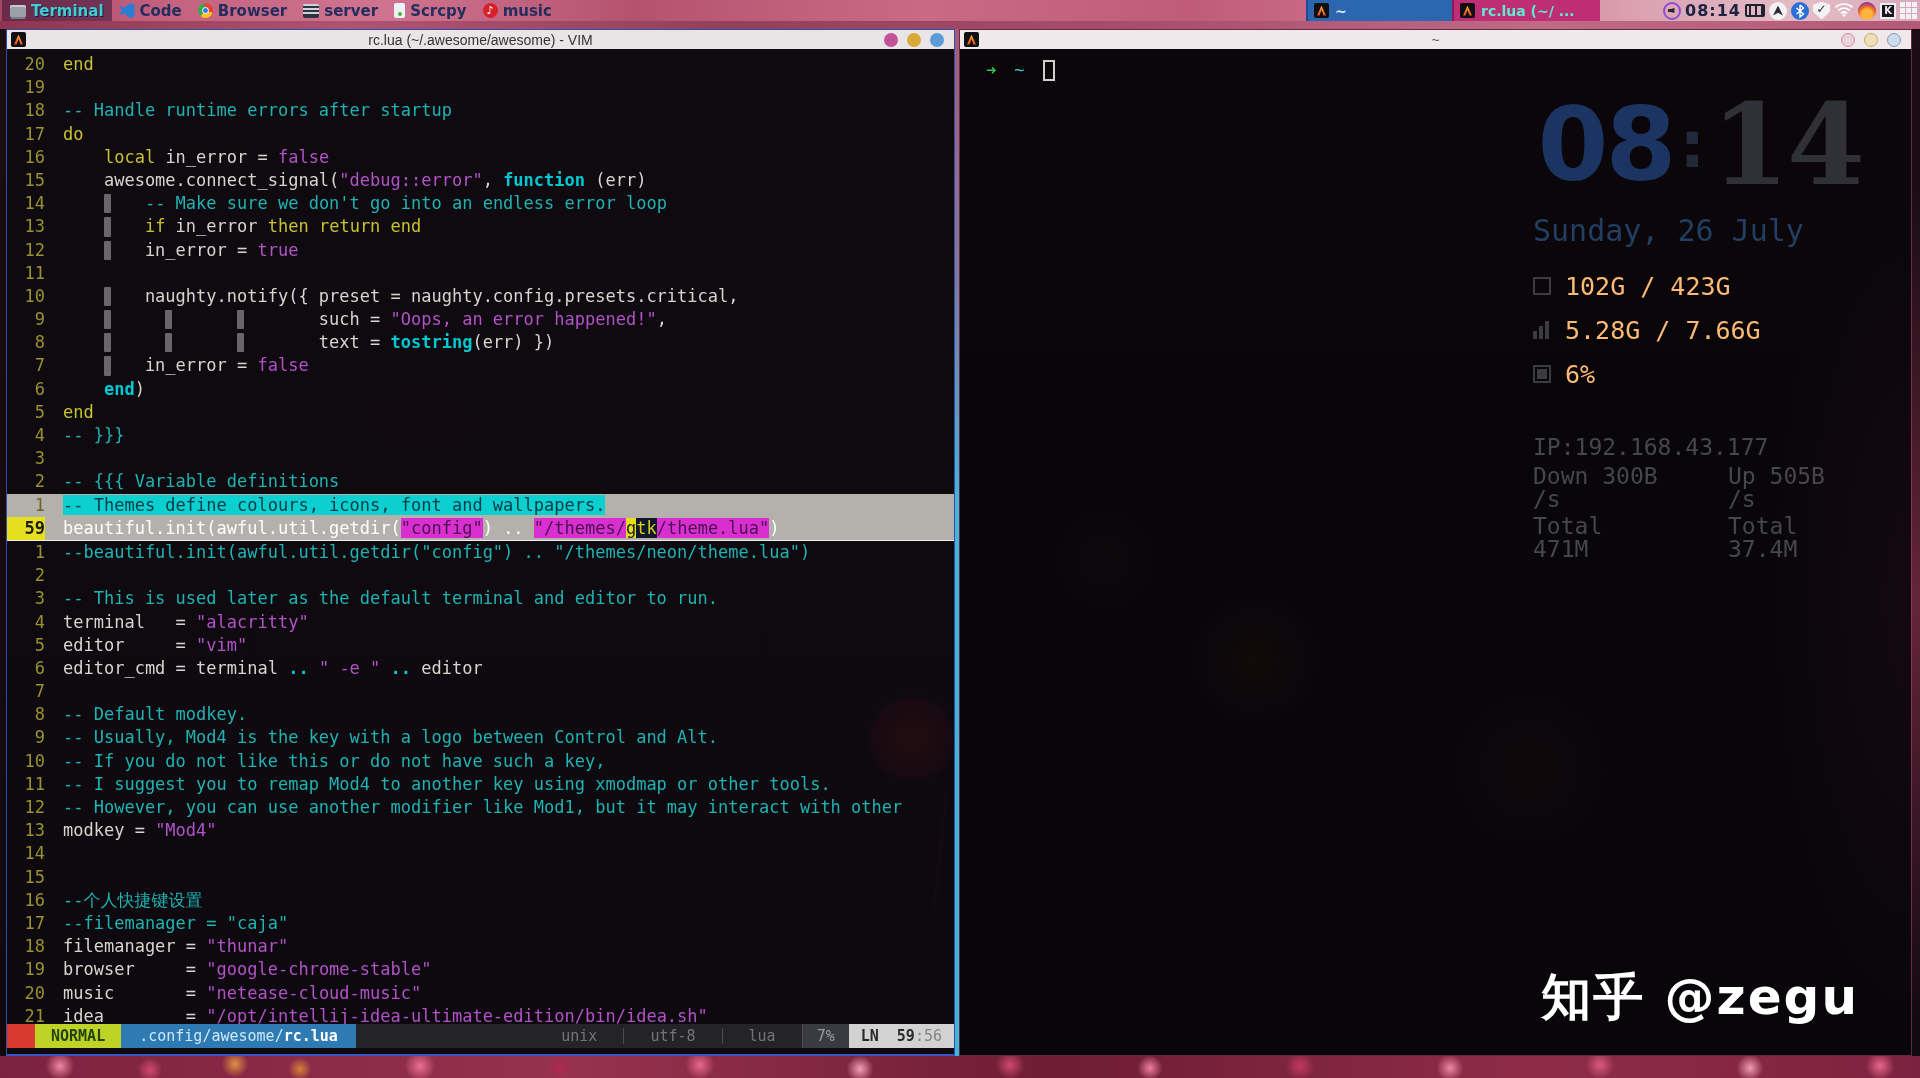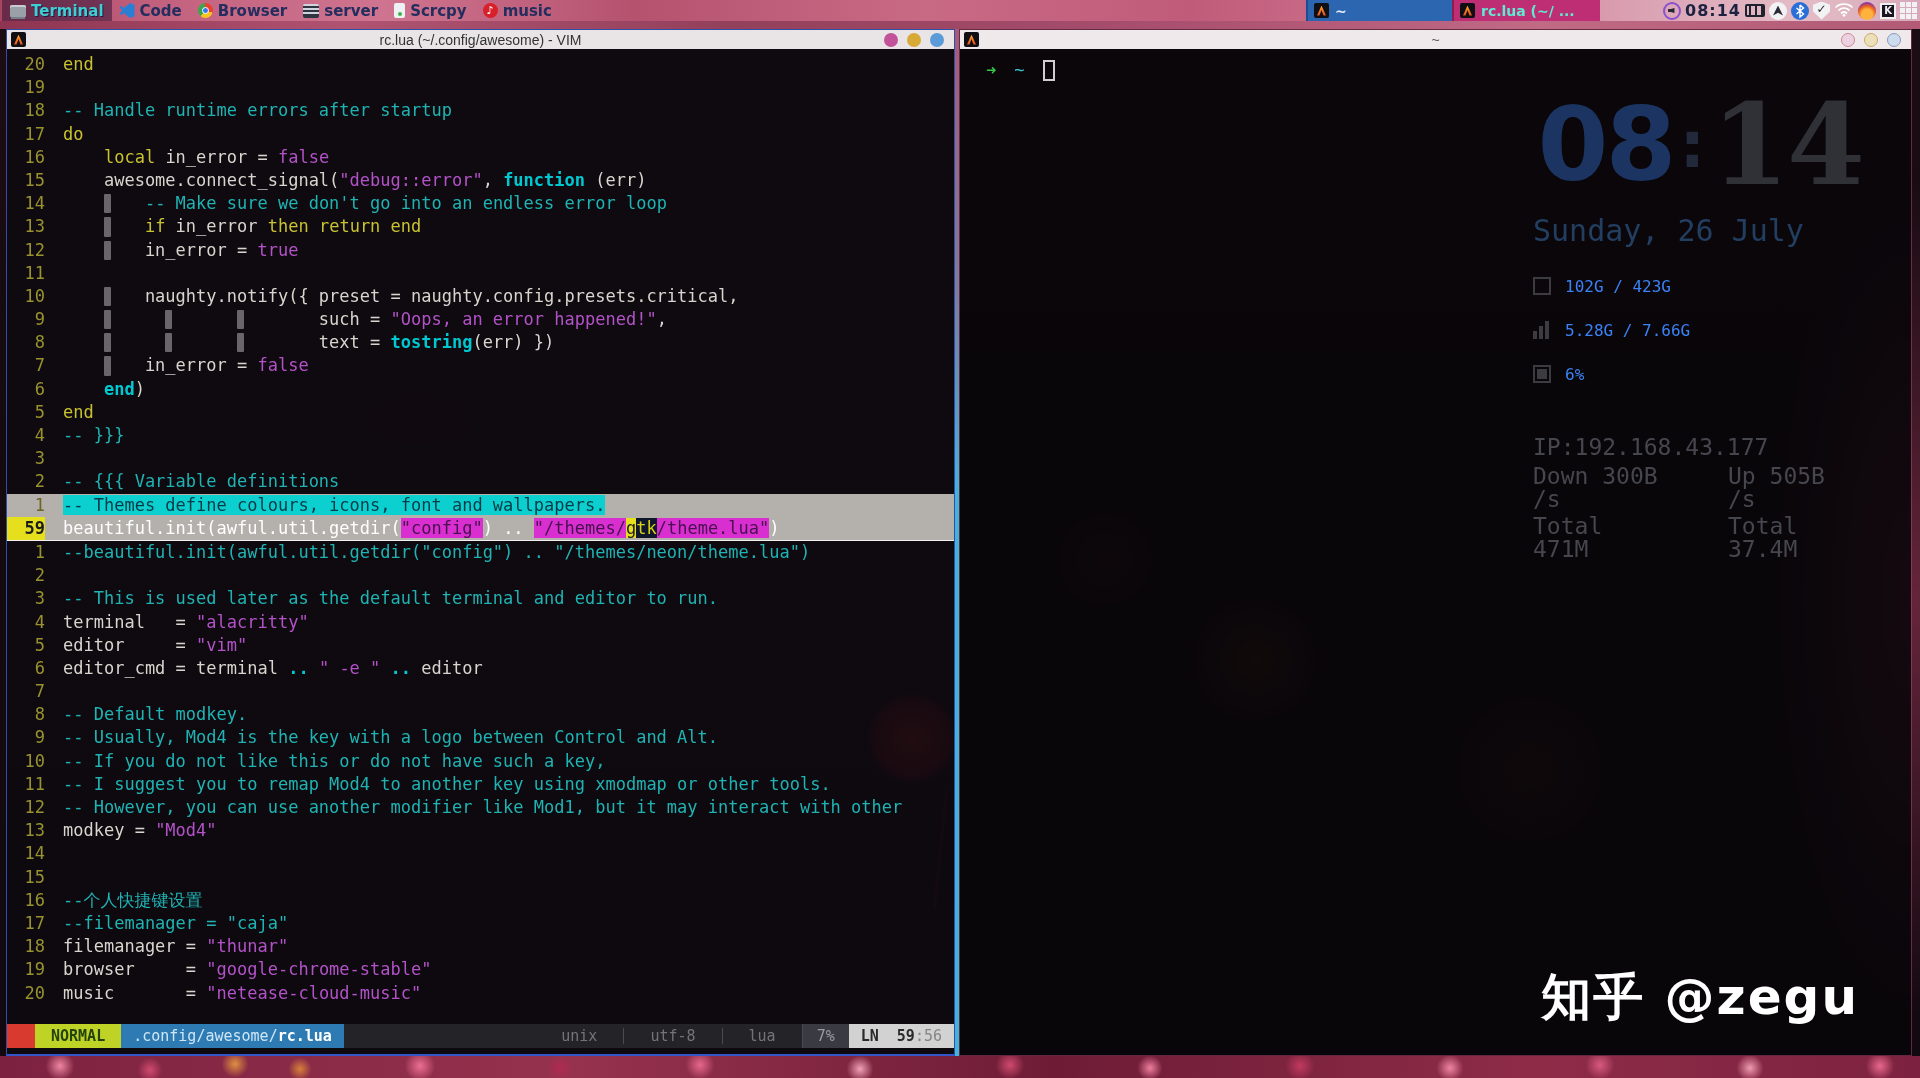--- a/index.html
+++ b/index.html
@@ -111,21 +111,21 @@
   .guide{position:absolute;top:2px;bottom:2px;width:7px;background:rgba(178,178,178,.55);border-radius:1px;}
   .tk-kw{color:#c9c231;} .tk-cm{color:#1fb3b3;} .tk-st{color:#b352c8;} .tk-bool{color:#b352c8;}
   .tk-fn{color:#00c8d2;font-weight:bold;} .tk-id{color:#d8d5cf;} .tk-cl{color:#ffffff;}
   .tk-hlmag{background:#d92fd0;color:#47104f;} .tk-cur{background:#e6df1d;color:#222;}
   .tk-inc{background:#0f172a;color:#d8d01e;} .tk-hlcyan{background:#0cd0d0;color:#063a46;}
   
   .statusline{height:24px;flex:none;display:flex;align-items:stretch;
     font:bold 15px/24px "DejaVu Sans Mono",monospace;background:#232328;}
   .sl-red{width:28px;background:#d83a30;flex:none;}
   .sl-mode{background:#bfd327;color:#23430a;padding:0 16px;flex:none;}
-  .sl-file{background:#2e7bb4;color:#cfe6f6;padding:0 12px;flex:none;font-weight:normal;}
+  .sl-file{background:#2e7bb4;color:#cfe6f6;padding:0 18px;flex:none;font-weight:normal;}
   .sl-file b{color:#fff;font-weight:bold;}
   .sl-mid{flex:1;}
   .sl-info{display:flex;align-items:center;color:#73737a;font-weight:normal;flex:none;gap:12px;}
   .sl-info .sep{width:1px;height:16px;background:#4a4a52;margin:0 14px;align-self:center;}
   .sl-pct{background:#3a3a42;color:#9a9aa2;padding:0 14px;flex:none;font-weight:normal;border-left:1px solid #4a4a52;margin-left:14px;}
   .sl-pos{background:#d2d2d2;color:#2a2a2a;padding:0 12px;flex:none;}
   .sl-pos .col{color:#858585;font-weight:normal;}
   .vim-pad{height:6px;flex:none;background:rgba(13,10,16,.9);}
   
   .divider{position:absolute;left:955px;top:29px;width:4px;height:1027px;
@@ -141,21 +141,21 @@
   .prompt-arrow{color:#34c749;font-weight:bold;}
   .prompt-path{color:#38c0c8;}
   .prompt-cursor{width:12px;height:21px;border:2px solid #cfcfcf;box-sizing:border-box;}
   
   .conky{position:absolute;right:48px;top:40px;width:330px;color:#3c3c3c;}
   .clock-row{display:flex;align-items:center;justify-content:flex-end;gap:6px;}
   .clock-h{font:bold 102px/1 "DejaVu Sans",sans-serif;color:#1d3a6b;opacity:.9;letter-spacing:-3px;}
   .clock-c{font:bold 64px/1 "DejaVu Sans",sans-serif;color:#283248;opacity:.8;}
   .clock-m{font:bold 112px/1 "DejaVu Serif",serif;color:#33333a;opacity:.95;letter-spacing:-2px;}
   .date-row{text-align:left;margin-top:18px;font-size:30px;color:#27486f;opacity:.85;}
-  .stats{margin-top:22px;font-size:16px;color:#3b82f6;}
+  .stats{margin-top:22px;font-size:25px;color:#fdba74;}
   .stat-row{display:flex;align-items:center;gap:14px;height:44px;}
   .stat-ico{flex:none;width:18px;height:18px;border:2px solid #3b3b40;box-sizing:border-box;position:relative;}
   .stat-ico.bars{border:none;background:linear-gradient(#3b3b40,#3b3b40) 0 100%/4px 8px,
      linear-gradient(#3b3b40,#3b3b40) 6px 100%/4px 13px, linear-gradient(#3b3b40,#3b3b40) 12px 100%/4px 18px;background-repeat:no-repeat;}
   .stat-ico.cpu::after{content:"";position:absolute;inset:2px;background:#3b3b40;}
   .net{margin-top:40px;font-size:23px;color:#46464e;}
   .net .ip{margin-bottom:6px;}
   .net-grid{display:grid;grid-template-columns:auto auto;gap:4px 60px;}
   .watermark{position:absolute;right:52px;bottom:46px;font-size:50px;color:#fff;
     font-family:"DejaVu Sans",sans-serif;font-weight:bold;letter-spacing:2px;white-space:nowrap;}
@@ -224,21 +224,21 @@
           </svg>
       </span>
       <span class="flame-icon"></span>
       <span class="k-icon">K</span>
       <span class="grid-icon"></span>
     </div>
   </div>
 
   <div class="window vim-window">
     <div class="titlebar vim-title">
-      <span class="title-text">rc.lua (~/.config/awesome) - VIM</span>
+      <span class="title-text">rc.lua (~/.awesome/awesome) - VIM</span>
       <span class="awesome-ico"></span>
       <span class="tb-circles">
         <span class="tb-circle c-pink"></span>
         <span class="tb-circle c-yellow"></span>
         <span class="tb-circle c-blue"></span>
       </span>
     </div>
     <div class="vim-body">
       <div>
           <div class="code-row"><span class="lnum">20</span><span class="ltext"><span class="tk-kw">end</span></span></div>
@@ -275,20 +275,21 @@
           <div class="code-row"><span class="lnum">11</span><span class="ltext"><span class="tk-cm">-- I suggest you to remap Mod4 to another key using xmodmap or other tools.</span></span></div>
           <div class="code-row"><span class="lnum">12</span><span class="ltext"><span class="tk-cm">-- However, you can use another modifier like Mod1, but it may interact with other</span></span></div>
           <div class="code-row"><span class="lnum">13</span><span class="ltext"><span class="tk-id">modkey = </span><span class="tk-st">"Mod4"</span></span></div>
           <div class="code-row"><span class="lnum">14</span><span class="ltext"></span></div>
           <div class="code-row"><span class="lnum">15</span><span class="ltext"></span></div>
           <div class="code-row"><span class="lnum">16</span><span class="ltext"><span class="tk-cm">--个人快捷键设置</span></span></div>
           <div class="code-row"><span class="lnum">17</span><span class="ltext"><span class="tk-cm">--filemanager = "caja"</span></span></div>
           <div class="code-row"><span class="lnum">18</span><span class="ltext"><span class="tk-id">filemanager = </span><span class="tk-st">"thunar"</span></span></div>
           <div class="code-row"><span class="lnum">19</span><span class="ltext"><span class="tk-id">browser     = </span><span class="tk-st">"google-chrome-stable"</span></span></div>
           <div class="code-row"><span class="lnum">20</span><span class="ltext"><span class="tk-id">music       = </span><span class="tk-st">"netease-cloud-music"</span></span></div>
+          <div class="code-row"><span class="lnum">21</span><span class="ltext"><span class="tk-id">idea        = </span><span class="tk-st">"/opt/intellij-idea-ultimate-edition/bin/idea.sh"</span></span></div>
         </div>
     </div>
     <div class="statusline">
       <span class="sl-red"></span>
       <span class="sl-mode">NORMAL</span>
       <span class="sl-file"><span>.config/awesome/</span><b>rc.lua</b></span>
       <span class="sl-mid"></span>
       <span class="sl-info">
         <span>unix</span>
         <span class="sep"></span>

